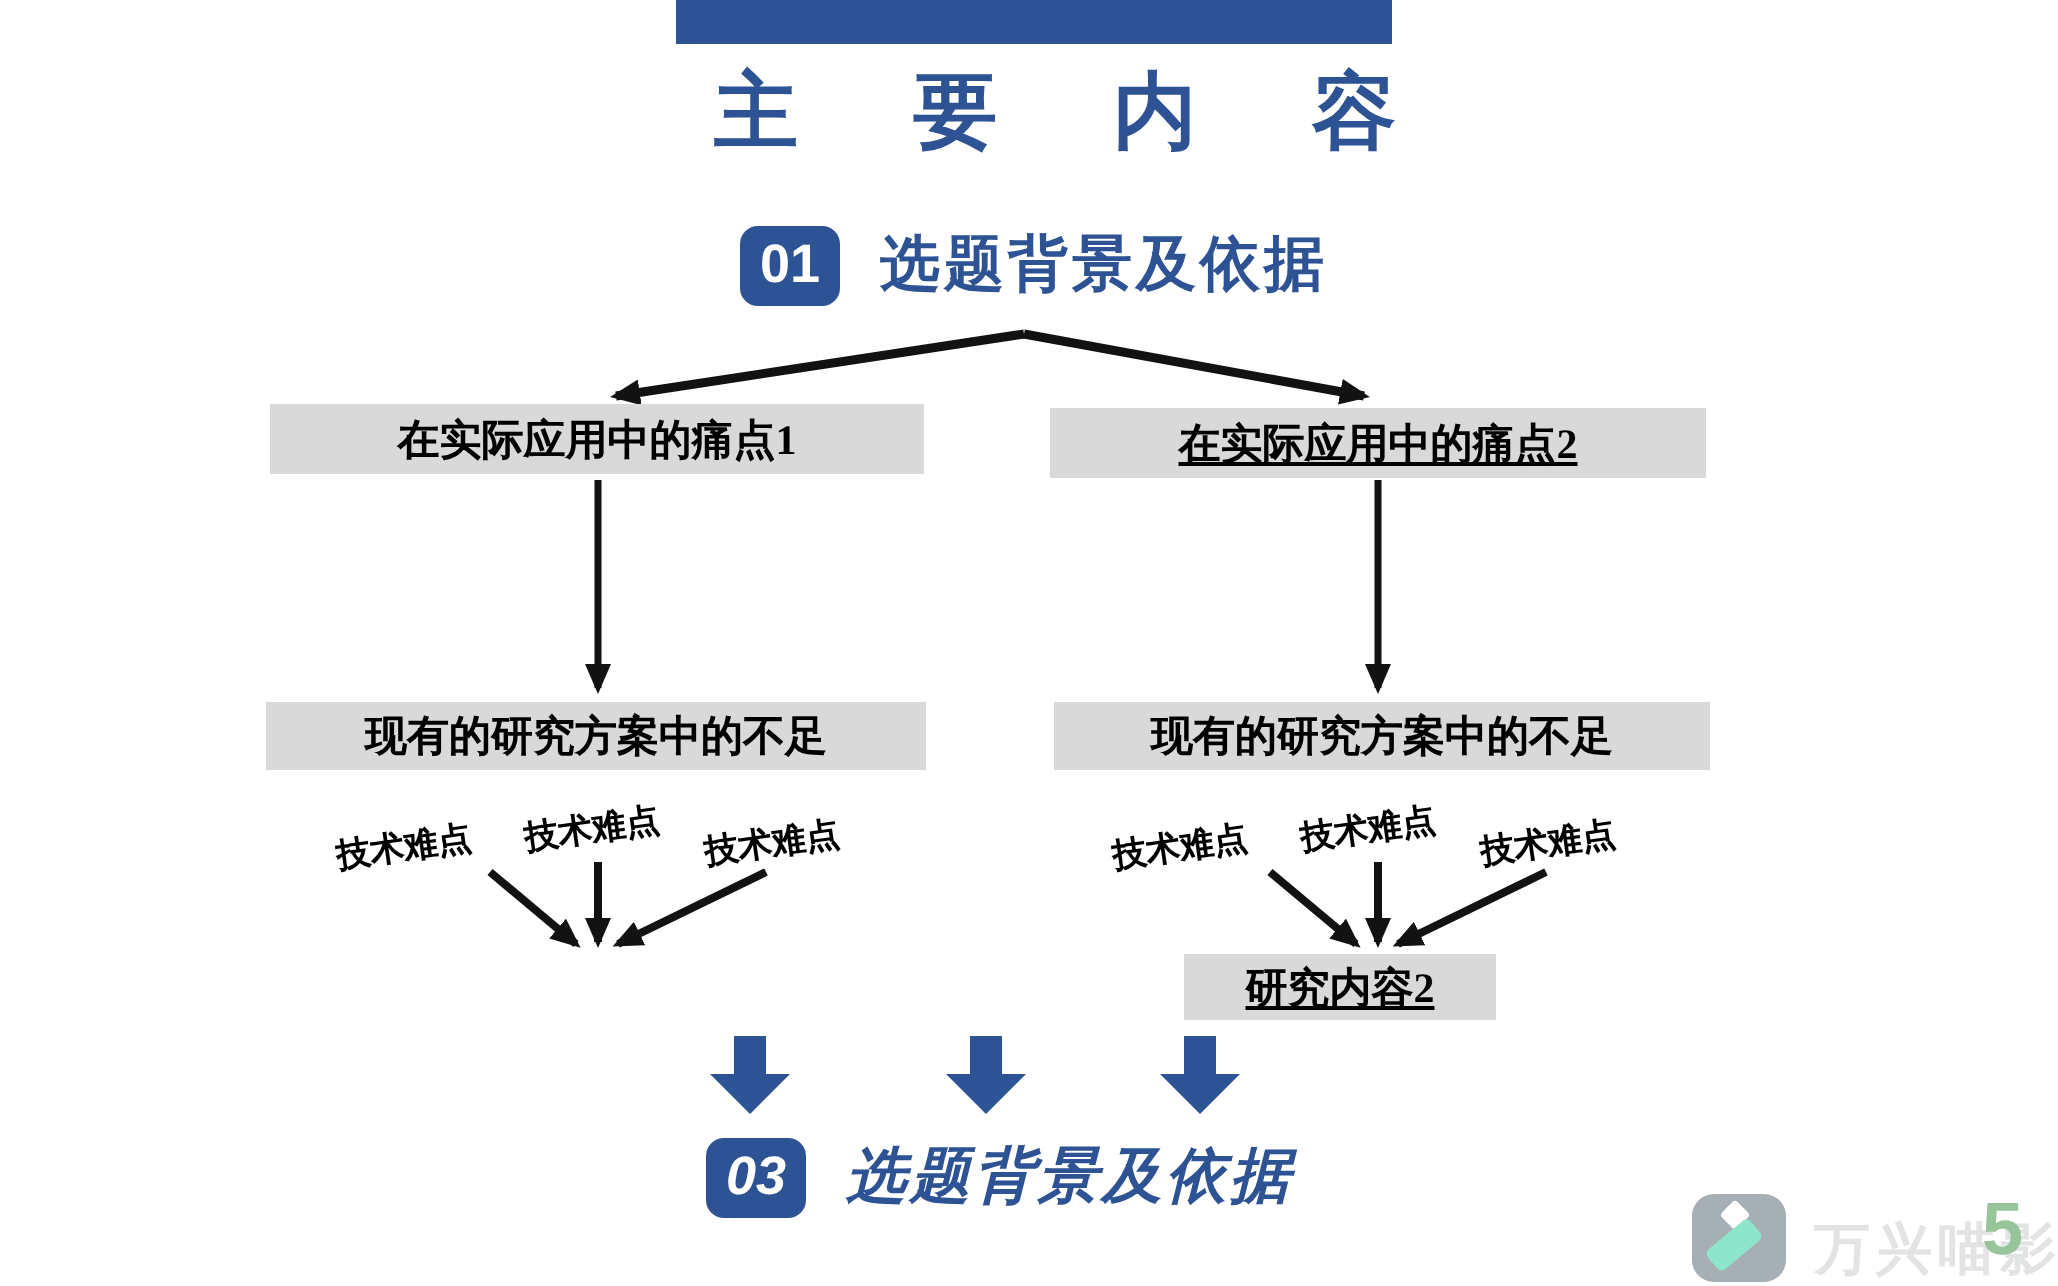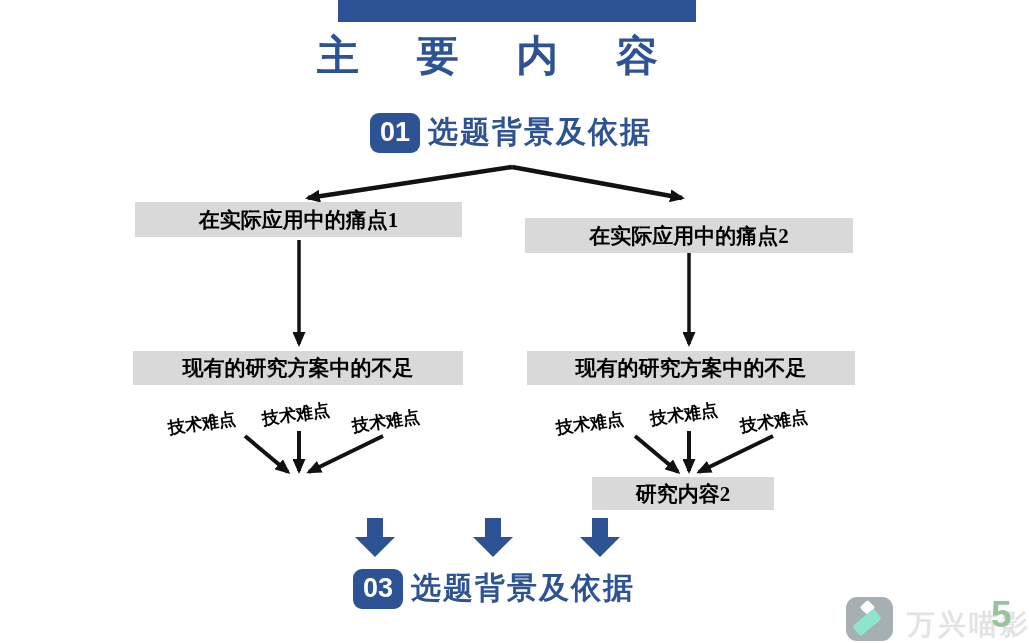--- a/index.html
+++ b/index.html
@@ -13,31 +13,32 @@
     position:absolute;left:338px;top:0;width:358px;height:22px;
     background:var(--primary_blue);
   }
   
   .title{
     position:absolute;left:0;top:34px;width:983px;margin:0;
     text-align:center;font-size:42px;font-weight:bold;
     color:var(--primary_blue);
     letter-spacing:8px;word-spacing:30px;line-height:1.05;
     font-family:"Liberation Sans",sans-serif;
+    padding-left:40px;
   }
   
   .section{position:absolute;display:flex;align-items:center;}
   .badge{
     display:inline-flex;align-items:center;justify-content:center;
     width:50px;height:40px;border-radius:9px;
     background:var(--primary_blue);color:#ffffff;
     font-size:27px;font-weight:bold;
   }
   .section-label{
-    margin-left:8px;color:var(--primary_blue);
+    margin-left:20px;color:var(--primary_blue);
     font-size:30px;font-weight:600;letter-spacing:2px;white-space:nowrap;text-align:right;
   }
   
   .fbox{
     position:absolute;background:var(--box_gray);
     display:flex;align-items:center;justify-content:center;
     font-family:"Liberation Serif",serif;
     font-size:21px;font-weight:bold;color:#000;white-space:nowrap;
   }
   
@@ -81,21 +82,21 @@
 
   <div class="top-bar"></div>
   <h1 class="title">主 要 内 容</h1>
 
   <div class="section" style="left:370px;top:112px;">
     <span class="badge">01</span>
     <span class="section-label">选题背景及依据</span>
   </div>
 
 
-  <div class="section" style="left:353px;top:568px;">
+  <div class="section" style="left:353px;top:568px;font-style:italic;">
     <span class="badge">03</span>
     <span class="section-label">选题背景及依据</span>
   </div>
 
   <svg class="arrows" width="1029" height="643" viewBox="0 0 1029 643">
     <defs>
       <marker id="ah" markerUnits="userSpaceOnUse" markerWidth="15" markerHeight="13" refX="12" refY="6.5" orient="auto">
         <path class="ah" d="M0,0 L15,6.5 L0,13 Z"></path>
       </marker>
     </defs>
@@ -113,24 +114,24 @@
     <path class="black-line" d="M635,436 L678,472" stroke-width="4" marker-end="url(#ah)"></path>
     <path class="black-line" d="M689,431 L689,471" stroke-width="4" marker-end="url(#ah)"></path>
     <path class="black-line" d="M773,436 L699,472" stroke-width="4" marker-end="url(#ah)"></path>
 
     <polygon class="block-arrow" points="367,518 383,518 383,537 395,537 375,557 355,537 367,537"></polygon>
     <polygon class="block-arrow" points="485,518 501,518 501,537 513,537 493,557 473,537 485,537"></polygon>
     <polygon class="block-arrow" points="592,518 608,518 608,537 620,537 600,557 580,537 592,537"></polygon>
   </svg>
 
   <div class="fbox" style="left:135px;top:202px;width:327px;height:35px;">在实际应用中的痛点1</div>
-  <div class="fbox" style="left:525px;top:218px;width:328px;height:35px;">在实际应用中的痛点2</div>
+  <div class="fbox" style="left:525px;top:204px;width:328px;height:35px;text-decoration:underline;">在实际应用中的痛点2</div>
   <div class="fbox" style="left:133px;top:351px;width:330px;height:34px;">现有的研究方案中的不足</div>
   <div class="fbox" style="left:527px;top:351px;width:328px;height:34px;">现有的研究方案中的不足</div>
-  <div class="fbox" style="left:592px;top:477px;width:182px;height:33px;">研究内容2</div>
+  <div class="fbox" style="left:592px;top:477px;width:156px;height:33px;text-decoration:underline;">研究内容2</div>
 
   <span class="tech" style="left:168px;top:412px;">技术难点</span>
   <span class="tech" style="left:262px;top:403px;">技术难点</span>
   <span class="tech" style="left:352px;top:410px;">技术难点</span>
 
   <span class="tech" style="left:556px;top:412px;">技术难点</span>
   <span class="tech" style="left:650px;top:403px;">技术难点</span>
   <span class="tech" style="left:740px;top:410px;">技术难点</span>
 
   <div class="logo">

